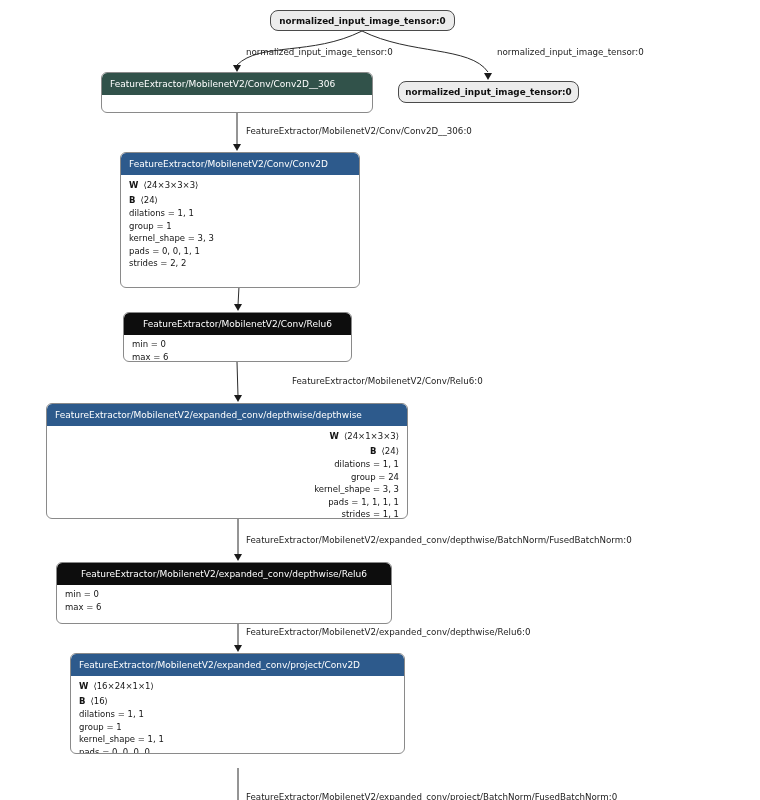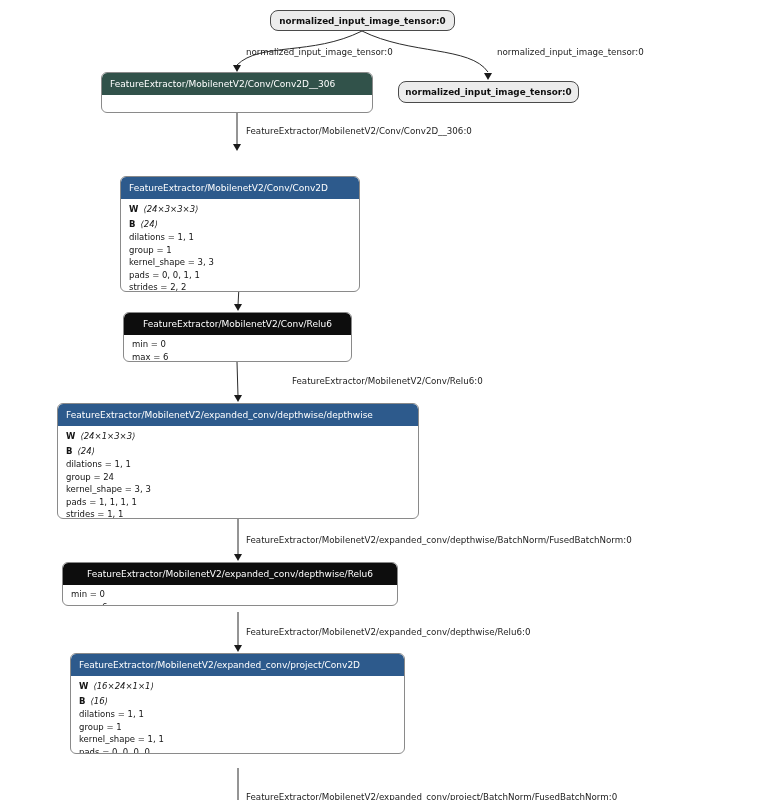--- a/index.html
+++ b/index.html
@@ -29,35 +29,35 @@
     padding:0 8px;color:#ffffff;font-size:9px;white-space:nowrap;
     border-radius:5px 5px 0 0;
   }
   .hdr-transform{background:#31524a;}
   .hdr-layer{background:#2d5a8c;}
   .hdr-activation{background:#0d0d0d;justify-content:center;}
   .gnode .bdy{padding:3px 8px 3px 8px;color:#141414;}
   .row{font-size:8.5px;line-height:12.6px;white-space:nowrap;}
   .prow{font-size:8.5px;line-height:14.5px;white-space:nowrap;}
   .pname{font-weight:bold;margin-right:5px;}
-  .pshape{font-weight:normal;font-style:italic;}
+  .pshape{font-weight:normal;}
 
   
   .edge-label{
     position:absolute;font-size:8.7px;color:#1c1c1c;white-space:nowrap;
   }
 
   
   #io0{left:270px;top:10px;width:185px;height:21px;}
   #io1{left:398px;top:81px;width:181px;height:22px;}
   #n0{left:101px;top:72px;width:272px;height:41px;}
-  #n1{left:120px;top:152px;width:240px;height:116px;margin-top:24px;}
+  #n1{left:120px;top:152px;width:240px;height:136px;}
   #n2{left:123px;top:312px;width:229px;height:50px;}
-  #n3{left:57px;top:403px;width:362px;height:116px;}
-  #n4{left:62px;top:562px;width:336px;height:44px;}
+  #n3{left:46px;top:403px;width:362px;height:116px;text-align:right;}
+  #n4{left:56px;top:562px;width:336px;height:62px;}
   #n5{left:70px;top:653px;width:335px;height:101px;}
 
   #el0{left:246px;top:47px;}
   #el1{left:497px;top:47px;}
   #el2{left:246px;top:126px;}
   #el3{left:246px;top:285px;}
   #el4{left:246px;top:376px;padding-left:46px;}
   #el5{left:246px;top:535px;}
   #el6{left:246px;top:627px;}
   #el7{left:246px;top:792px;}

